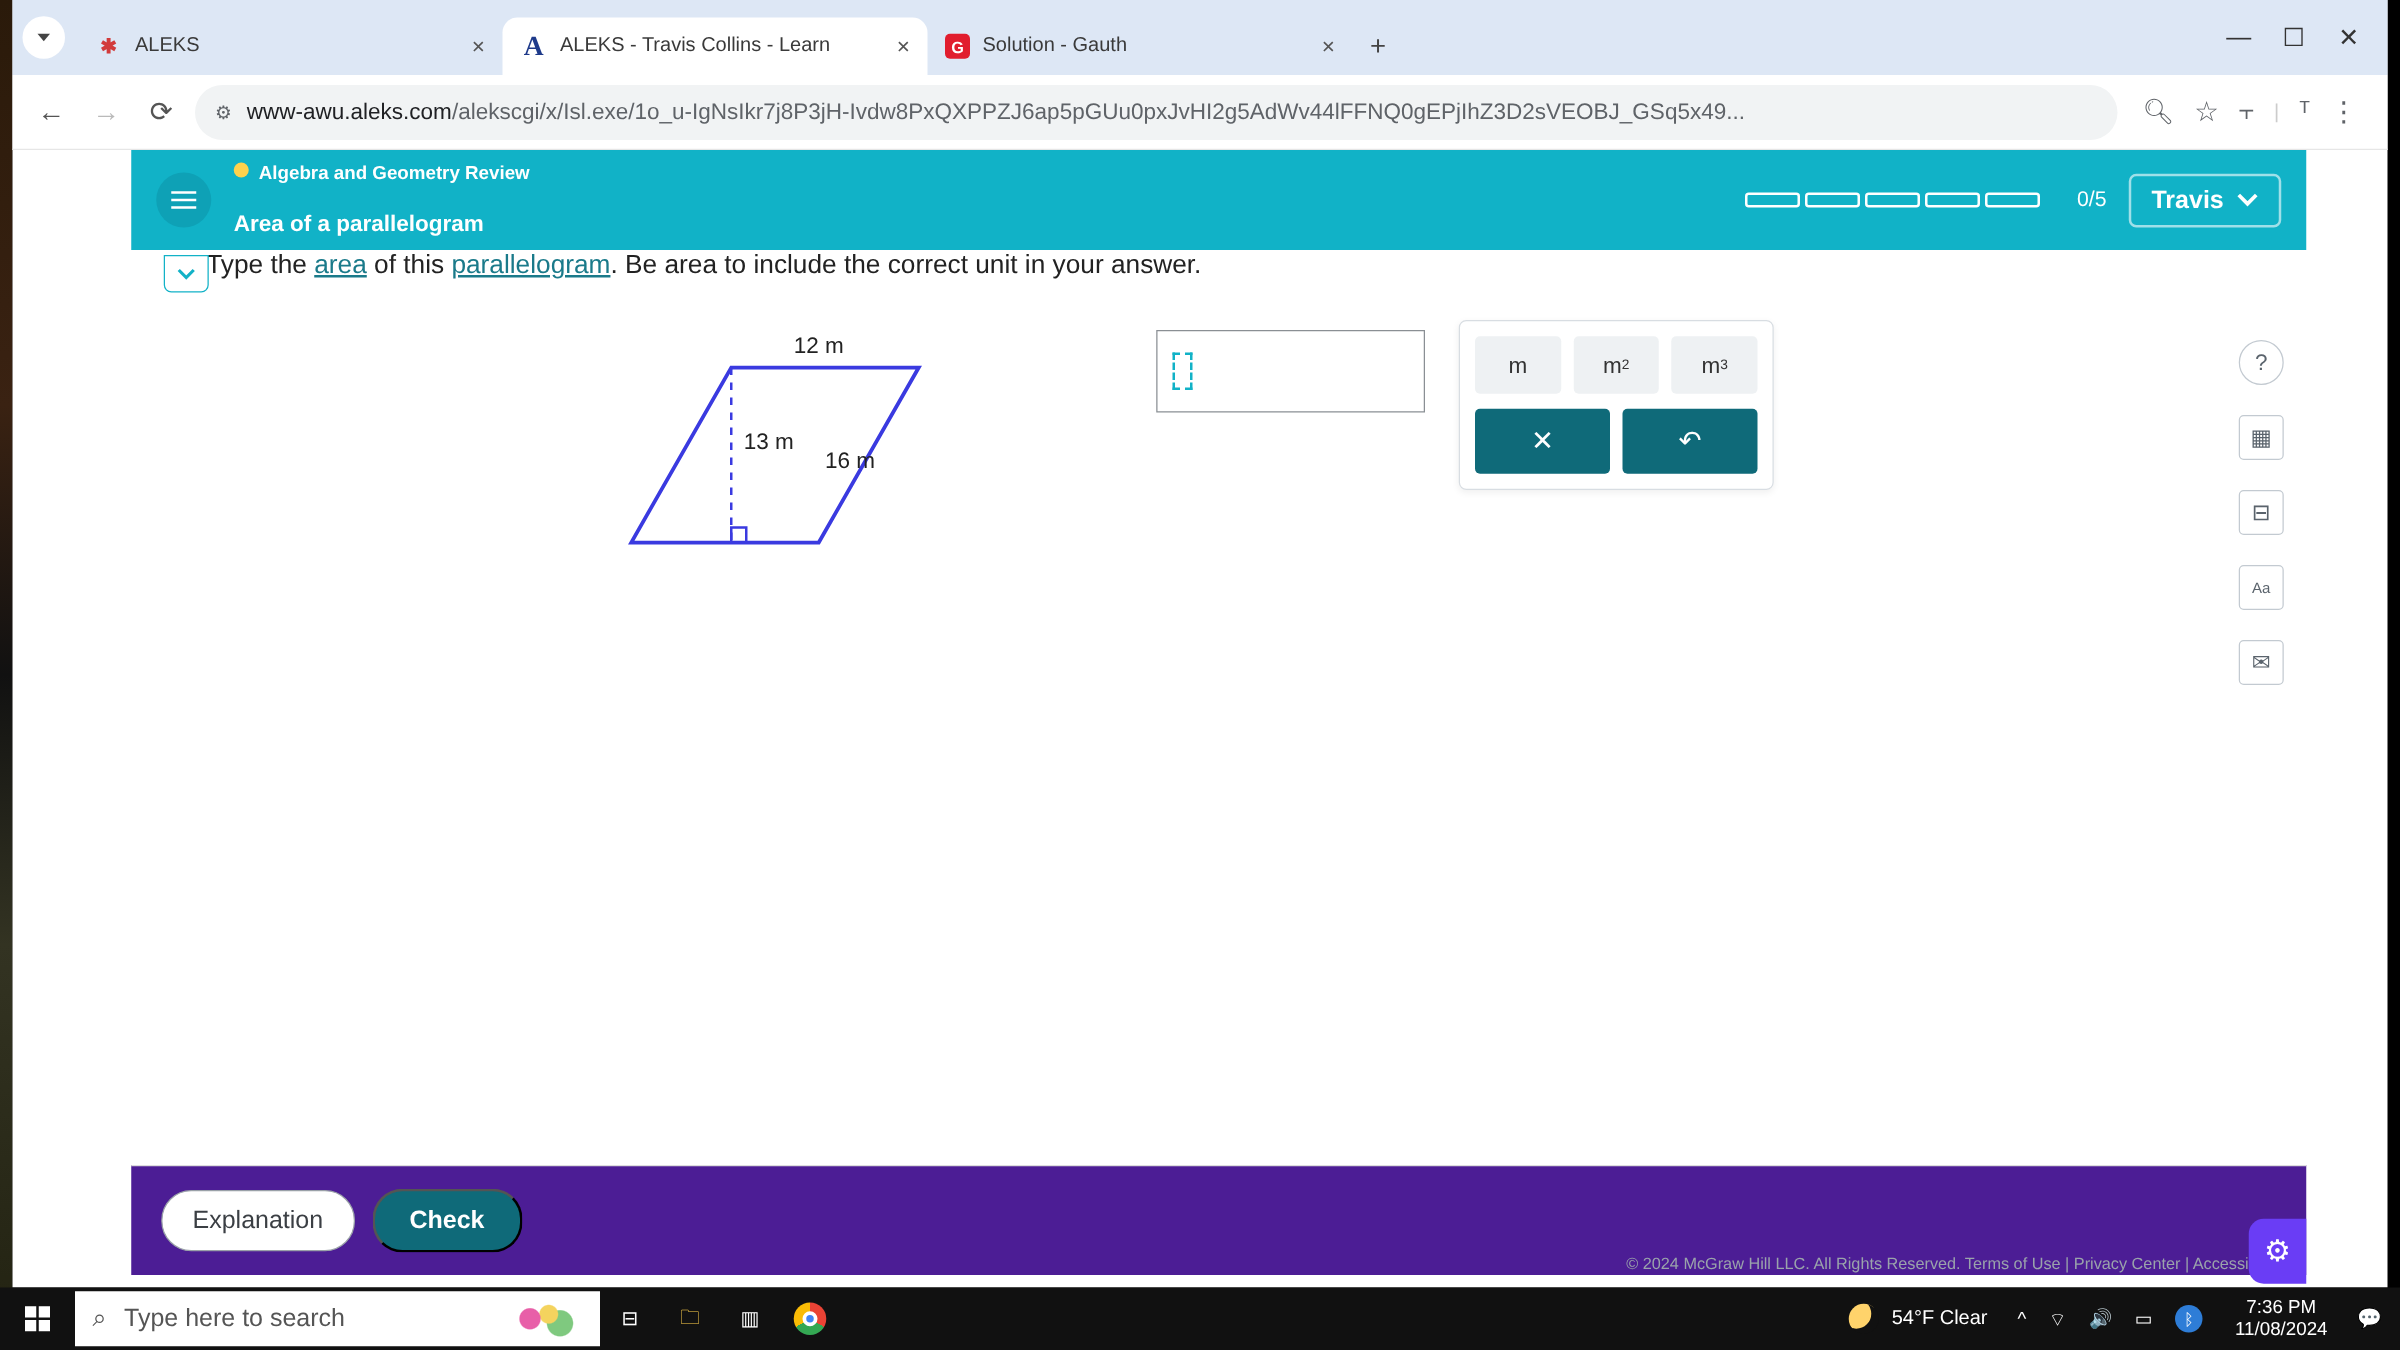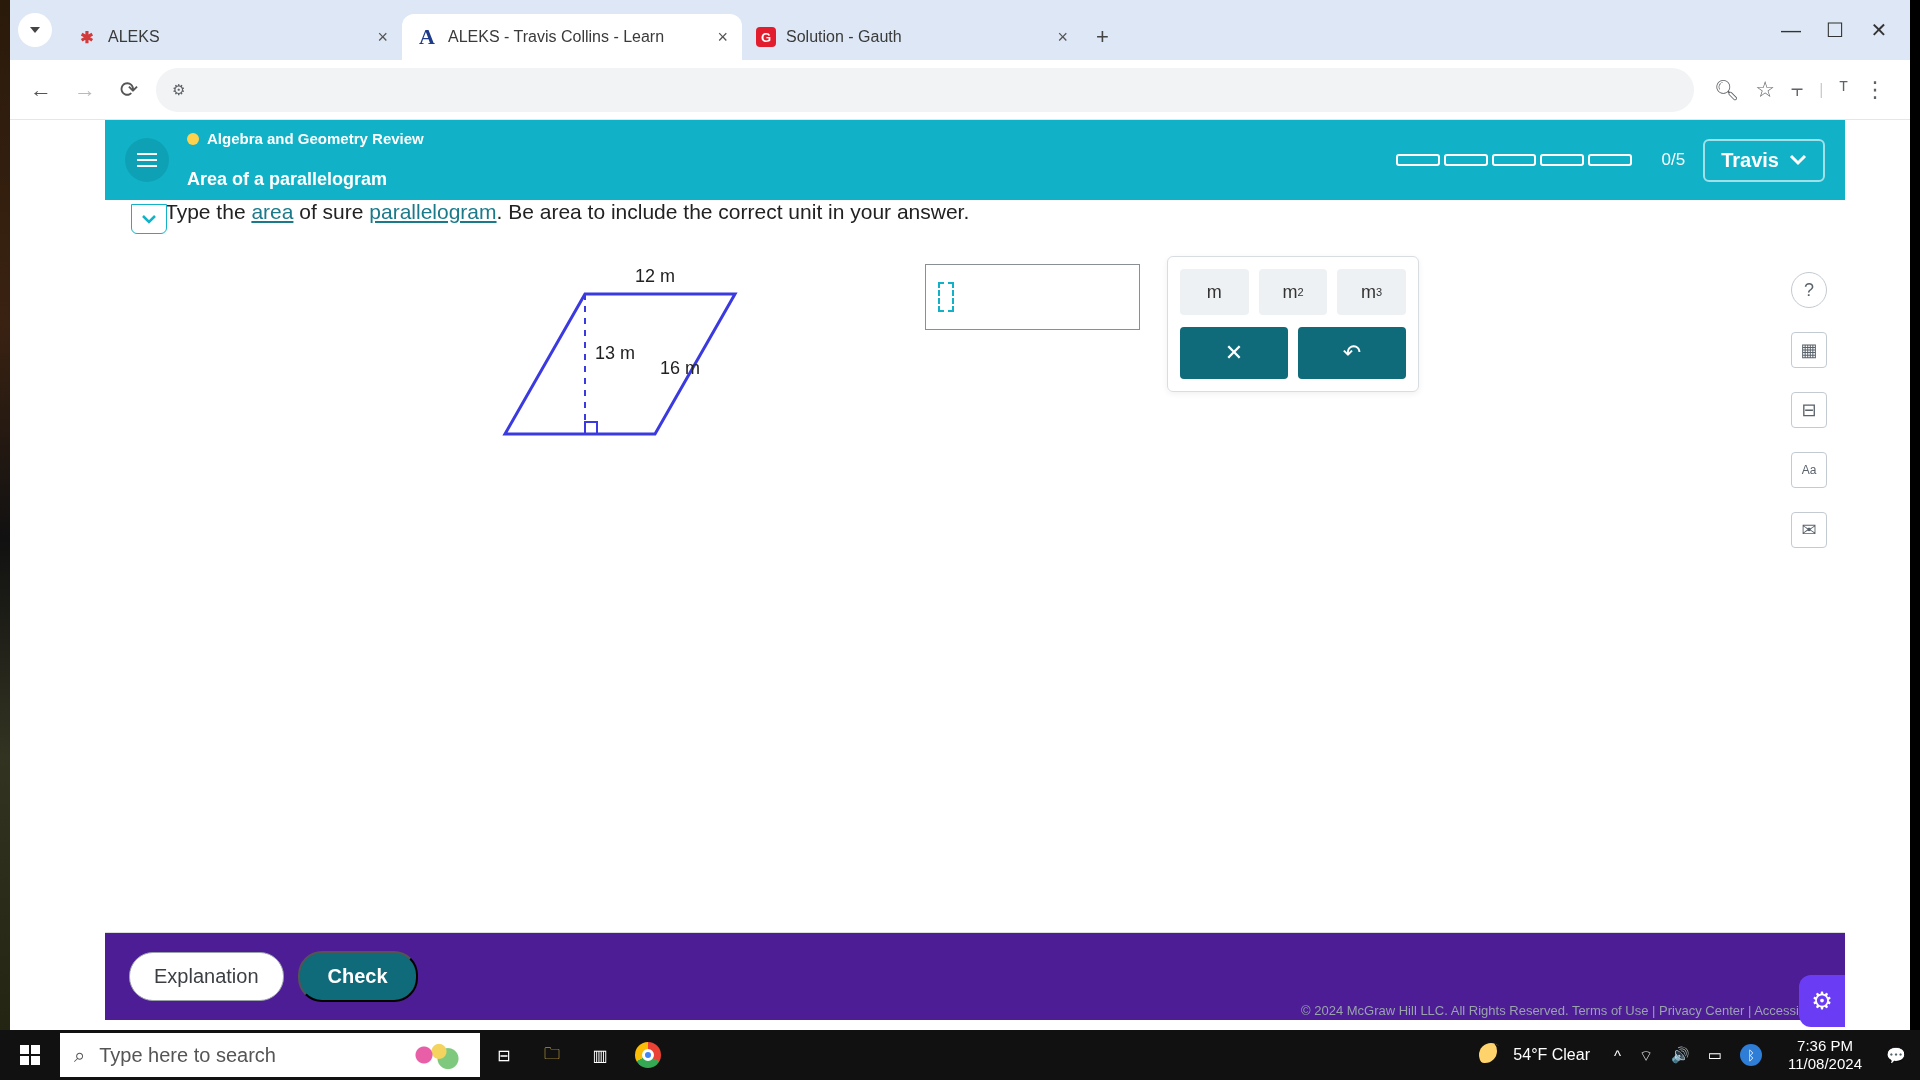--- a/index.html
+++ b/index.html
@@ -24,21 +24,21 @@
 .navbtn{width:34px;height:34px;display:flex;align-items:center;justify-content:center;color:#555;font-size:22px;border-radius:50%}
 .urlbox{flex:1;height:44px;background:#f1f3f4;border-radius:22px;display:flex;align-items:center;padding:0 16px;gap:12px;font-size:18px;color:#5f6368;overflow:hidden}
 .urlbox .site{color:#202124}
 .urlicons{display:flex;gap:16px;align-items:center;padding:0 10px}
 
 .content{position:absolute;left:95px;top:120px;width:1740px;height:900px;background:#fff}
 .hdr{height:80px;background:#11b2c7;display:flex;align-items:center;padding:0 20px;gap:18px;color:#fff}
 .menu{width:44px;height:44px;border-radius:50%;background:#0ea1b6;display:flex;flex-direction:column;align-items:center;justify-content:center;gap:4px}
 .menu span{width:20px;height:2px;background:#fff}
 .hdr-text{flex:1}
-.hdr-small{display:flex;align-items:center;gap:8px;font-size:15px;font-weight:bold}
+.hdr-small{display:flex;align-items:flex-start;gap:8px;font-size:15px;font-weight:bold}
 .dot{width:12px;height:12px;border-radius:50%;background:#ffd24d}
 .hdr-big{font-size:18px;font-weight:bold;margin-top:22px}
 .progress{display:flex;gap:4px;margin-right:12px}
 .pseg{width:44px;height:12px;border:2px solid #fff;border-radius:3px}
 .score{font-size:17px}
 .user{border:2px solid rgba(255,255,255,.6);border-radius:6px;padding:8px 16px;display:flex;align-items:center;gap:10px;font-size:20px;font-weight:bold}
 
 .subbar{display:flex;justify-content:flex-end;align-items:center;padding:8px 22px}
 .lang{border:1px solid #97a2ad;border-radius:14px;padding:3px 12px;font-size:15px;color:#4a5560}
 .drop{position:absolute;left:26px;top:84px;width:36px;height:30px;background:#fff;border:1px solid #12b2c7;border-bottom-left-radius:6px;border-bottom-right-radius:6px;display:flex;align-items:center;justify-content:center}
@@ -122,20 +122,21 @@
       <div class="winbtn">✕</div>
     </div>
   </div>
 
   <div class="addrbar">
     <div class="navbtn">←</div>
     <div class="navbtn" style="opacity:.4">→</div>
     <div class="navbtn">⟳</div>
     <div class="urlbox">
       <span style="font-size:15px">⚙</span>
+      <span><span class="site">www-awu.aleks.com</span><span>/alekscgi/x/Isl.exe/1o_u-IgNsIkr7j8P3jH-Ivdw8PxQXPPZJ6ap5pGUu0pxJvHI2g5AdWv44lFFNQ0gEPjIhZ3D2sVEOBJ_GSq5x49...</span></span>
     </div>
     <div class="urlicons">
       <span style="font-size:20px;color:#5f6368">🔍︎</span>
       <span style="font-size:22px;color:#5f6368">☆</span>
       <span style="font-size:20px;color:#5f6368">⫟</span>
       <span style="color:#ccc">|</span>
       <span style="font-size:20px;color:#5f6368">ᵀ</span>
       <span style="font-size:22px;color:#5f6368">⋮</span>
     </div>
   </div>
@@ -171,21 +172,21 @@
     </div>
 
     <div class="drop">
       <svg width="16" height="10">
           <path d="M2 2 L8 8 L14 2" stroke-width="2.5" fill="none"></path>
         </svg>
     </div>
 
 
     <div class="question">
-      <span>Type the </span><a href="#">area</a><span> of sure </span><a href="#">parallelogram</a><span>. Be area to include the correct unit in your answer.</span>
+      <span>Type the </span><a href="#">area</a><span> of this </span><a href="#">parallelogram</a><span>. Be area to include the correct unit in your answer.</span>
     </div>
 
     <div class="work">
       <svg class="shape" width="300" height="200">
         <text x="140" y="18" font-size="18" fill="#222">12 m</text>
         <polygon points="90,30 240,30 160,170 10,170" fill="none" stroke="#3a3ae0" stroke-width="3"></polygon>
         <line x1="90" y1="30" x2="90" y2="170" stroke="#3a3ae0" stroke-width="2" stroke-dasharray="6 6"></line>
         <rect x="90" y="158" width="12" height="12" fill="none" stroke="#3a3ae0" stroke-width="2"></rect>
         <text x="100" y="95" font-size="18" fill="#222">13 m</text>
         <text x="165" y="110" font-size="18" fill="#222">16 m</text>

